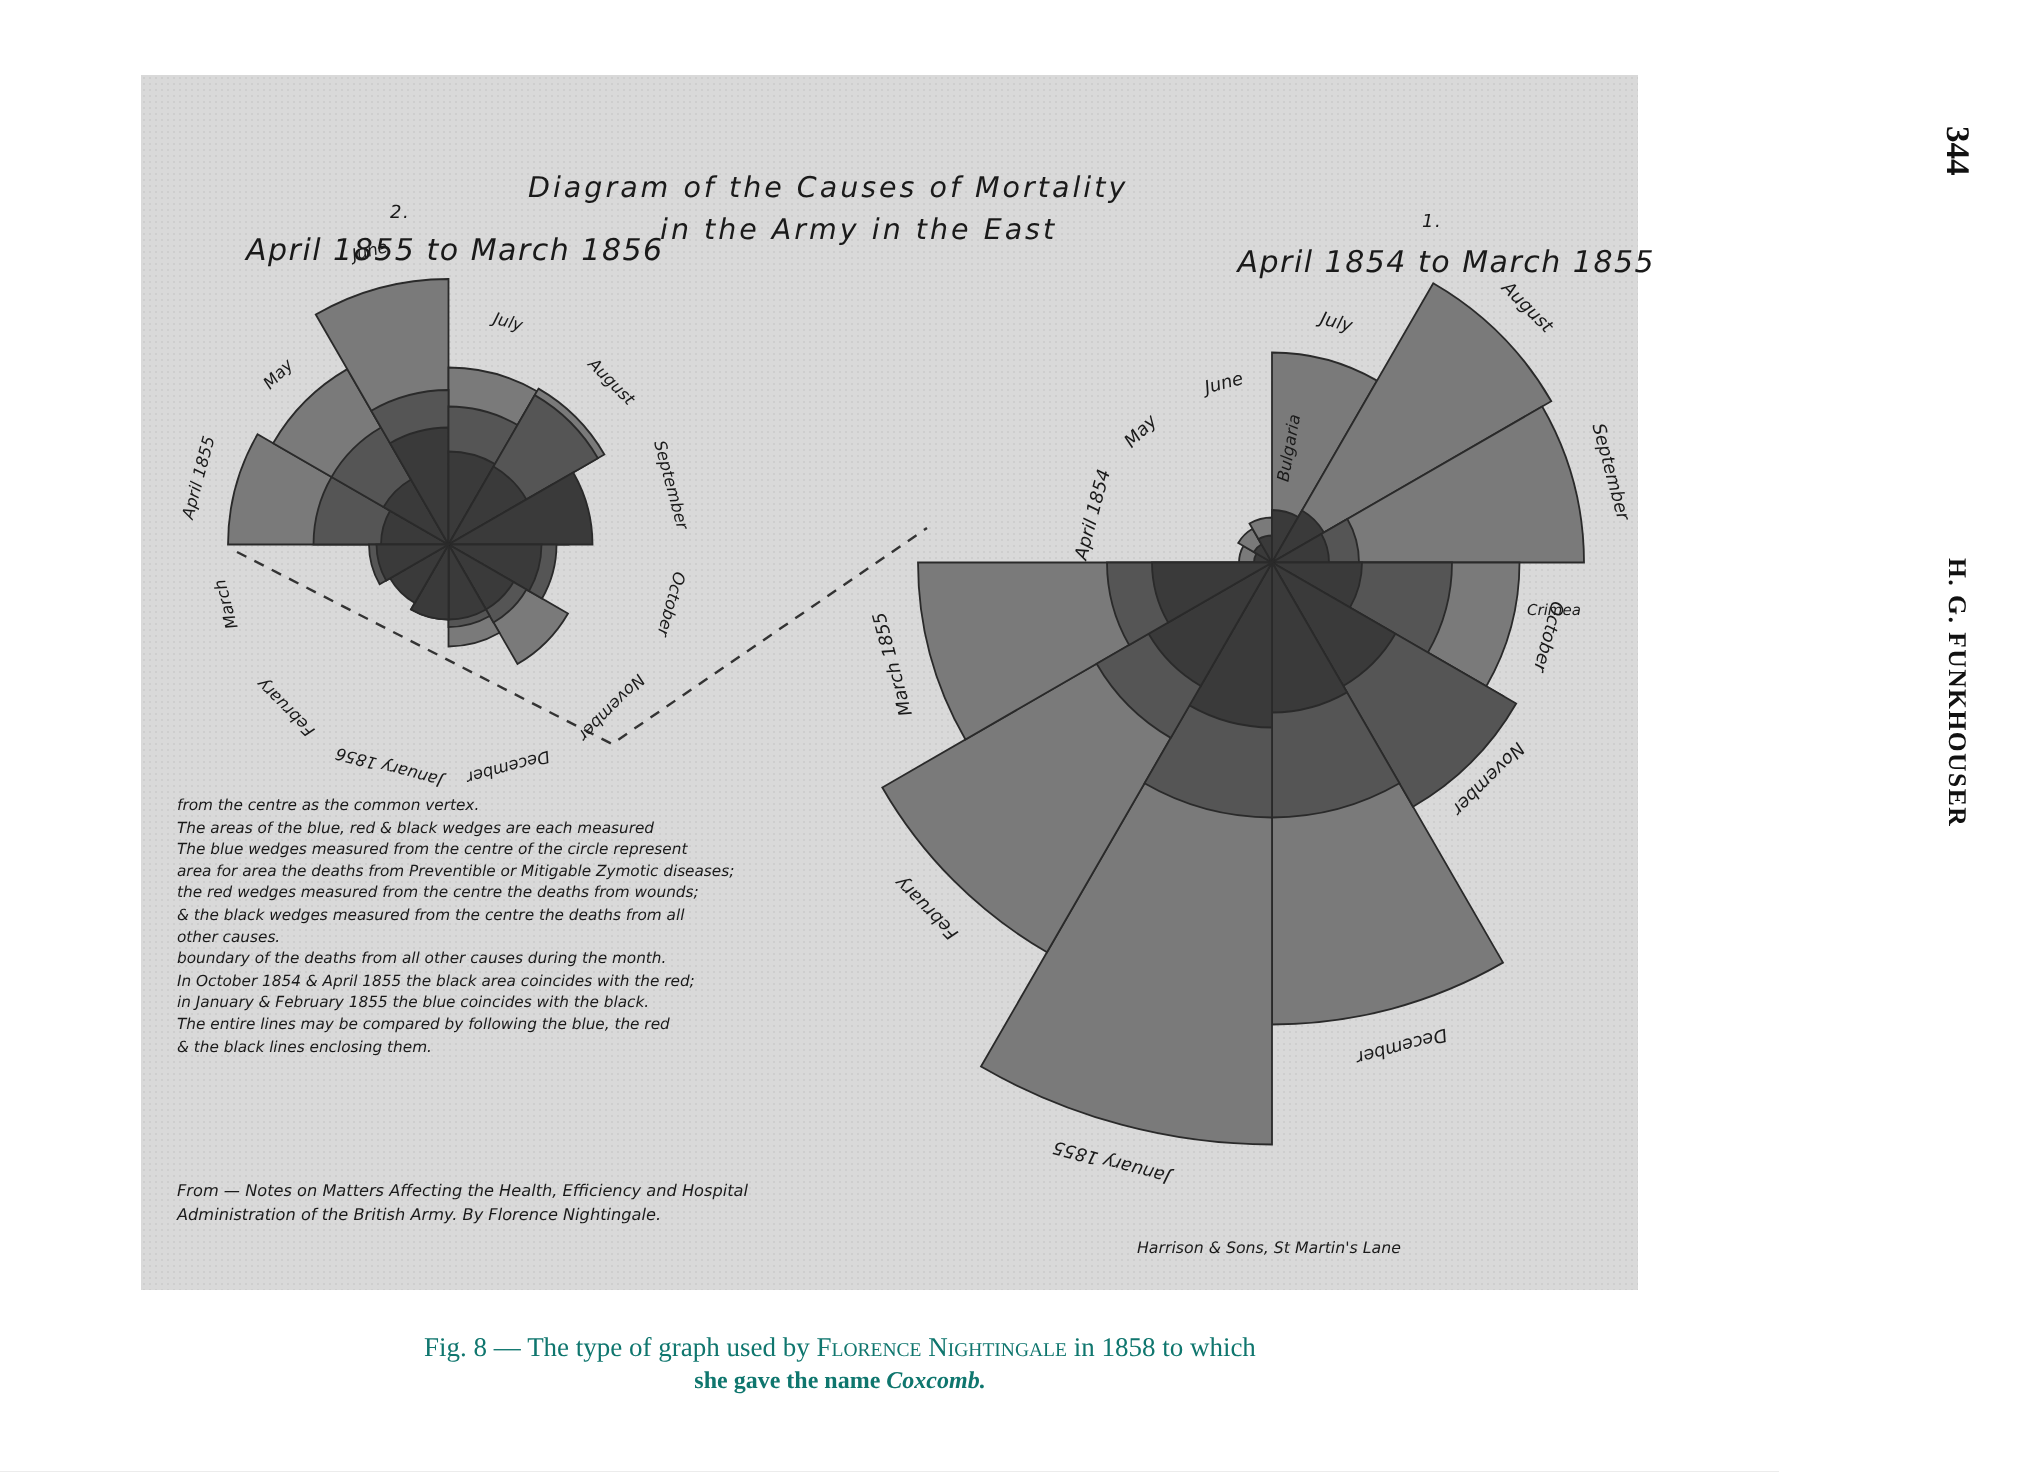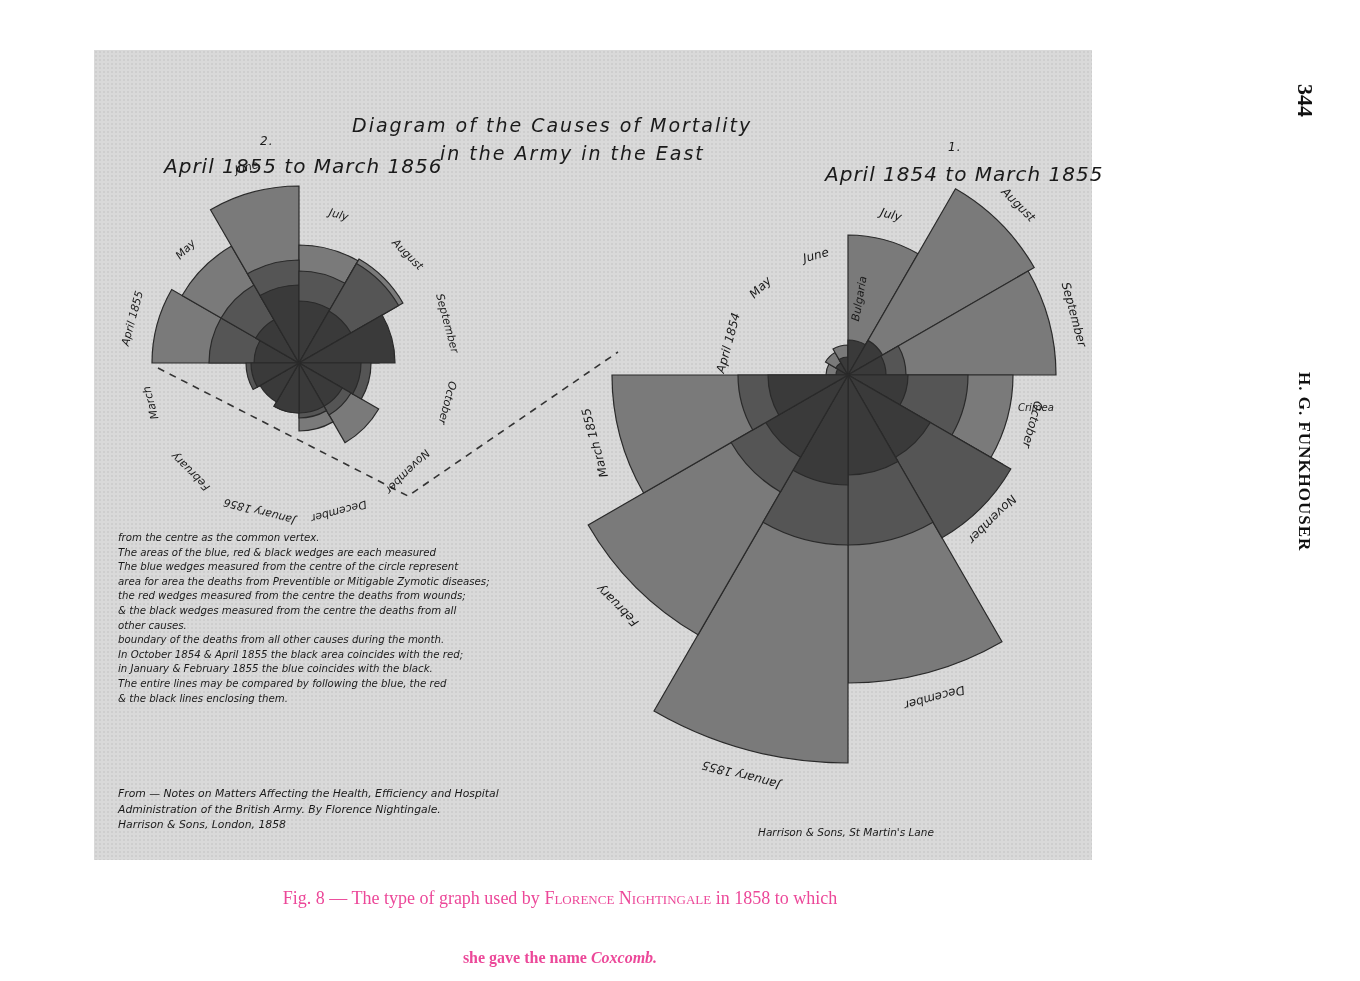--- a/index.html
+++ b/index.html
@@ -5,21 +5,21 @@
   html, body { margin:0; padding:0; }
   body { width:1360px; height:981px; background:#ffffff; position:relative; overflow:hidden; font-family:"Liberation Serif", serif; }
   .plate { position:absolute; left:94px; top:50px; width:998px; height:810px; background:#d9d9d9;
            background-image: radial-gradient(rgba(0,0,0,0.05) 1px, transparent 1px); background-size:4px 4px; }
   .hand { font-family:"DejaVu Sans", sans-serif; font-style:italic; color:#1a1a1a; position:absolute; white-space:nowrap; }
   .title { font-size:19px; letter-spacing:2px; }
   .sub { font-size:20px; letter-spacing:1px; }
   .notes { font-size:10.2px; line-height:14.6px; }
   .notes div { white-space:nowrap; }
   svg.charts { position:absolute; left:0; top:0; }
-  .caption { position:absolute; left:0; width:1120px; text-align:center; font-size:18px; color:#ec4899; }
+  .caption { position:absolute; left:0; width:1120px; text-align:center; font-size:18px; color:#0f766e; }
   .caption .sc { font-variant:small-caps; }
   .side { position:absolute; font-family:"Liberation Serif", serif; font-weight:bold; color:#111; transform-origin:left top; transform:rotate(90deg); white-space:nowrap; }
 </style>
 </head>
 <body>
 
 <div class="plate"></div>
 
 <svg class="charts" width="1360" height="981">
   <g id="chart1">
@@ -146,29 +146,28 @@
   <div>boundary of the deaths from all other causes during the month.</div>
   <div>In October 1854 &amp; April 1855 the black area coincides with the red;</div>
   <div>in January &amp; February 1855 the blue coincides with the black.</div>
   <div>The entire lines may be compared by following the blue, the red</div>
   <div>&amp; the black lines enclosing them.</div>
 </div>
 
 <div class="hand notes" style="left:118px;top:786px;font-size:10.8px;line-height:15.5px;">
   <div>From — Notes on Matters Affecting the Health, Efficiency and Hospital</div>
   <div>Administration of the British Army. By Florence Nightingale.</div>
-  <div>Harrison &amp; Sons, London, 1858</div>
 </div>
 
 <div class="hand" style="left:758px;top:826px;font-size:10.5px;">Harrison &amp; Sons, St Martin's Lane</div>
 
 <div class="caption" style="top:888px;">
   <span>Fig. 8 — The type of graph used by</span>
   <span class="sc">Florence Nightingale</span>
   <span>in 1858 to which</span>
 </div>
-<div class="caption" style="top:912px;font-weight:bold;font-size:16px;margin-top:37px;">
+<div class="caption" style="top:912px;font-weight:bold;font-size:16px;">
   <span>she gave the name</span>
   <em>Coxcomb.</em>
 </div>
 
 <div class="side" style="left:1318px;top:84px;font-size:22px;">344</div>
 <div class="side" style="left:1314px;top:372px;font-size:17px;letter-spacing:1px;">H. G. FUNKHOUSER</div>
 
 </body></html>

